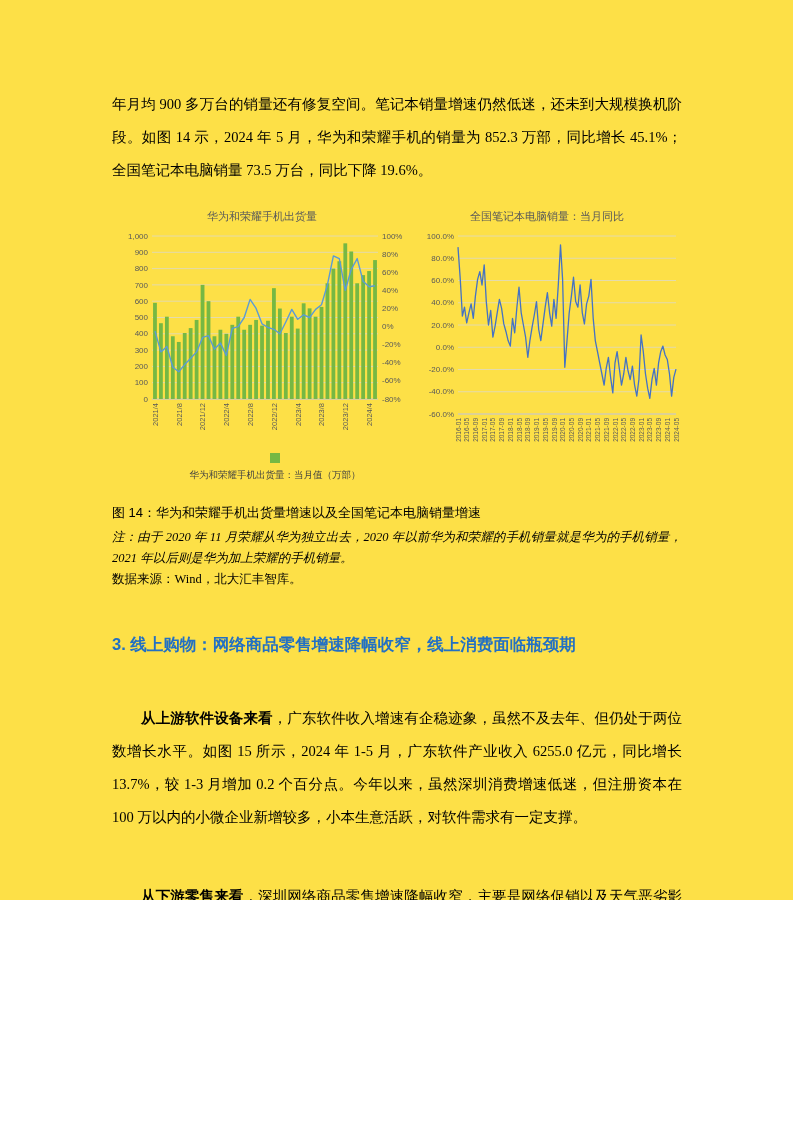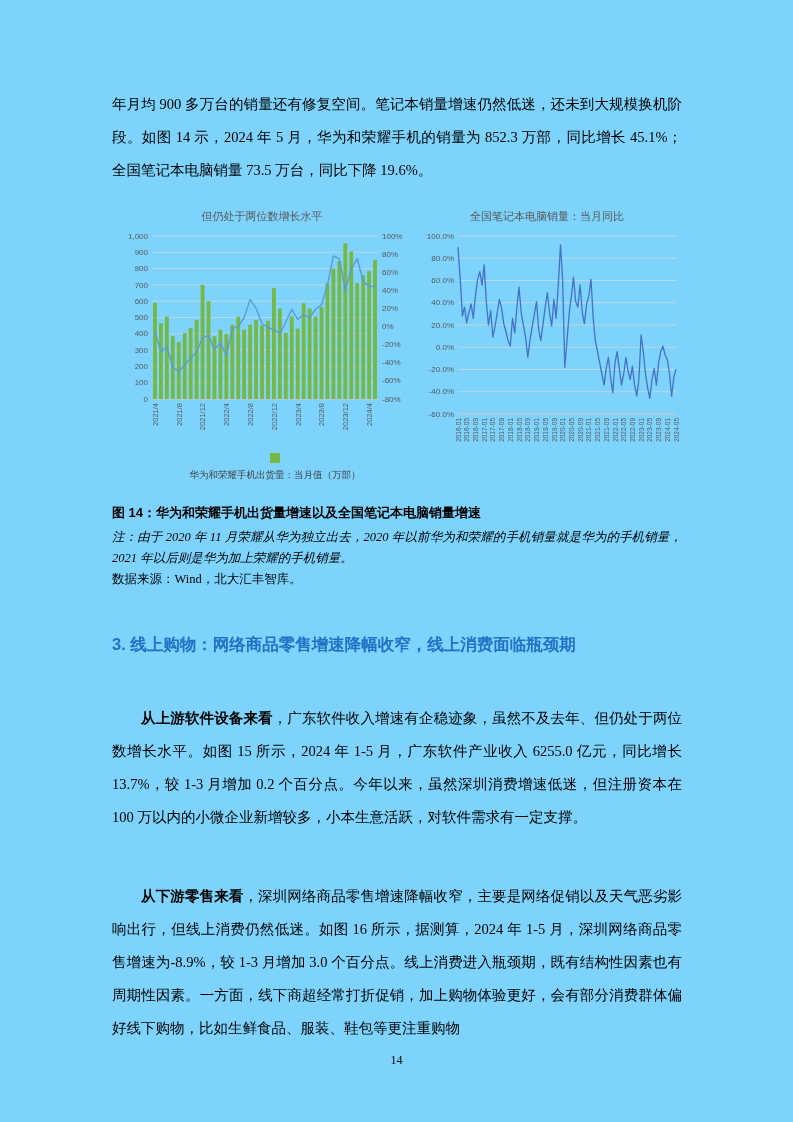--- a/index.html
+++ b/index.html
@@ -1,53 +1,53 @@
 <!DOCTYPE html>
 <html lang="zh"><head>
 <meta charset="utf-8">
 <style>
   html,body{margin:0;padding:0;background:#ffffff;}
-  .page{position:relative;width:793px;height:1122px;margin:0 auto;background:#7dd3fc;
+  .page{position:relative;width:793px;height:900px;margin:0 auto;background:#fde047;
         overflow:hidden;color:#000;font-family:"Liberation Serif","DejaVu Serif",serif;}
   .content{position:absolute;left:112px;top:88px;width:570px;}
   .body-par{font-size:14.5px;line-height:33px;text-align:justify;margin:0;}
   .body-par.indent{text-indent:29px;margin-top:46px;}
   .body-par b{font-weight:bold;}
   .figure{margin-top:16px;}
   .charts-row{display:flex;align-items:flex-start;}
   .chart-box-left{width:300px;}
   .chart-box-right{width:270px;}
   .chart-title{font-family:"Liberation Sans","DejaVu Sans",sans-serif;font-size:11px;
                color:#595959;text-align:center;height:26px;line-height:26px;}
   .legend{margin-top:8px;padding-left:26px;font-family:"Liberation Sans","DejaVu Sans",sans-serif;
           font-size:9.5px;color:#404040;}
   .legend-item{display:flex;align-items:center;gap:6px;margin-bottom:9px;flex-direction:column;}
   .swatch-square{width:10px;height:10px;flex:0 0 auto;}
   .swatch-line{width:20px;height:2px;flex:0 0 auto;}
-  .fig-caption{font-family:"Liberation Sans","DejaVu Sans",sans-serif;font-weight:bold;
+  .fig-caption{font-family:"Liberation Sans","DejaVu Sans",sans-serif;font-weight:normal;
                font-size:13px;line-height:20px;margin-top:12px;}
   .fig-note{font-size:12.5px;line-height:21px;text-align:justify;margin-top:4px;font-style:italic;}
   .fig-source{font-size:12.5px;line-height:21px;}
   .section-heading{font-family:"Liberation Sans","DejaVu Sans",sans-serif;font-size:16.5px;
                    font-weight:bold;line-height:24px;margin:42px 0 15px 0;}
   .para-block{margin-top:22px;}
   .page-number{position:absolute;left:0;right:0;top:1053px;text-align:center;font-size:12px;}
 </style>
 </head>
 <body>
 
 <div class="page">
   <div class="content">
 
     <p class="body-par">年月均 900 多万台的销量还有修复空间。笔记本销量增速仍然低迷，还未到大规模换机阶段。如图 14 示，2024 年 5 月，华为和荣耀手机的销量为 852.3 万部，同比增长 45.1%；全国笔记本电脑销量 73.5 万台，同比下降 19.6%。</p>
 
     <div class="figure">
       <div class="charts-row">
         <div class="chart-box-left">
-          <div class="chart-title">但仍处于两位数增长水平</div>
+          <div class="chart-title">华为和荣耀手机出货量</div>
           <svg id="svg-phone" viewBox="0 0 300 212" width="300" height="212">
               <line x1="40" x2="266" y1="7" y2="7" stroke="#D9D9D9" stroke-width="0.7"></line>
               <text x="36" y="9.6" text-anchor="end" font-size="8" fill="#595959" font-family="Liberation Sans, DejaVu Sans, sans-serif">1,000</text>
               <line x1="40" x2="266" y1="23.3" y2="23.3" stroke="#D9D9D9" stroke-width="0.7"></line>
               <text x="36" y="25.900000000000002" text-anchor="end" font-size="8" fill="#595959" font-family="Liberation Sans, DejaVu Sans, sans-serif">900</text>
               <line x1="40" x2="266" y1="39.6" y2="39.6" stroke="#D9D9D9" stroke-width="0.7"></line>
               <text x="36" y="42.2" text-anchor="end" font-size="8" fill="#595959" font-family="Liberation Sans, DejaVu Sans, sans-serif">800</text>
               <line x1="40" x2="266" y1="55.9" y2="55.9" stroke="#D9D9D9" stroke-width="0.7"></line>
               <text x="36" y="58.5" text-anchor="end" font-size="8" fill="#595959" font-family="Liberation Sans, DejaVu Sans, sans-serif">700</text>
               <line x1="40" x2="266" y1="72.2" y2="72.2" stroke="#D9D9D9" stroke-width="0.7"></line>

